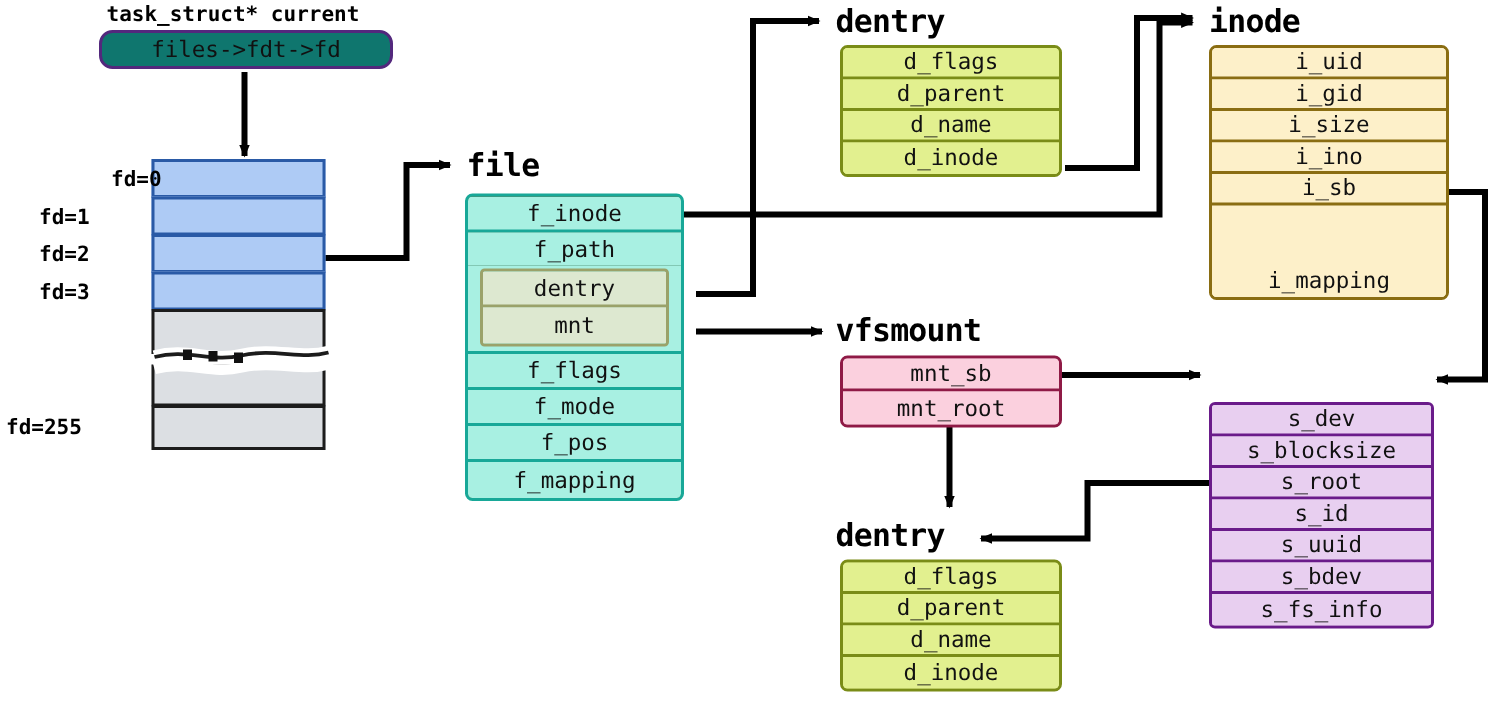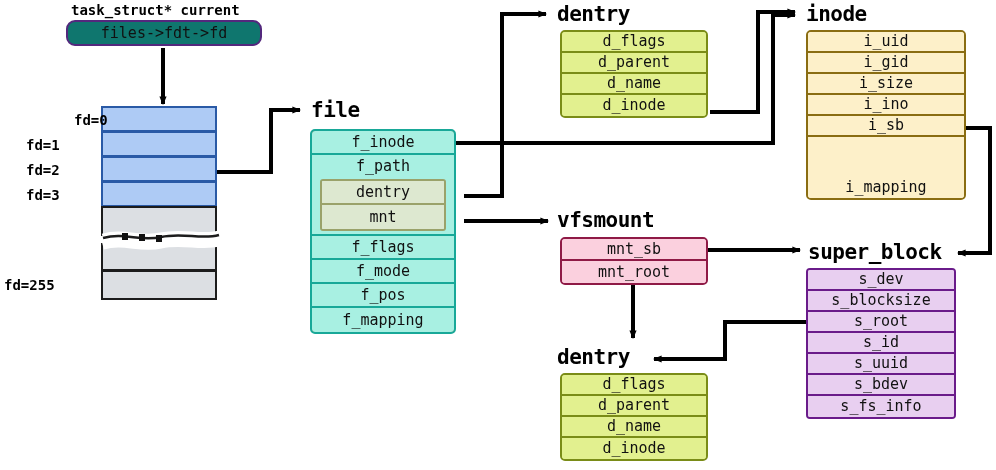--- a/index.html
+++ b/index.html
@@ -158,21 +158,20 @@
     <div class="row" style="height:21px;">i_sb</div>
     <div class="row" style="height:21px;margin-top:40px;">i_mapping</div>
   </div>
 
   <div class="lbl title" style="left:557px;top:208px;">vfsmount</div>
   <div class="struct s-vfs" style="left:560px;top:237px;width:148px;">
     <div class="row" style="height:22px;">mnt_sb</div>
     <div class="row" style="height:22px;">mnt_root</div>
   </div>
 
-  <div class="lbl title" style="left:808px;top:240px;">super_block</div>
   <div class="struct s-sb" style="left:806px;top:268px;width:150px;">
     <div class="row" style="height:21px;">s_dev</div>
     <div class="row" style="height:21px;">s_blocksize</div>
     <div class="row" style="height:21px;">s_root</div>
     <div class="row" style="height:21px;">s_id</div>
     <div class="row" style="height:21px;">s_uuid</div>
     <div class="row" style="height:21px;">s_bdev</div>
     <div class="row" style="height:21px;">s_fs_info</div>
   </div>
 

